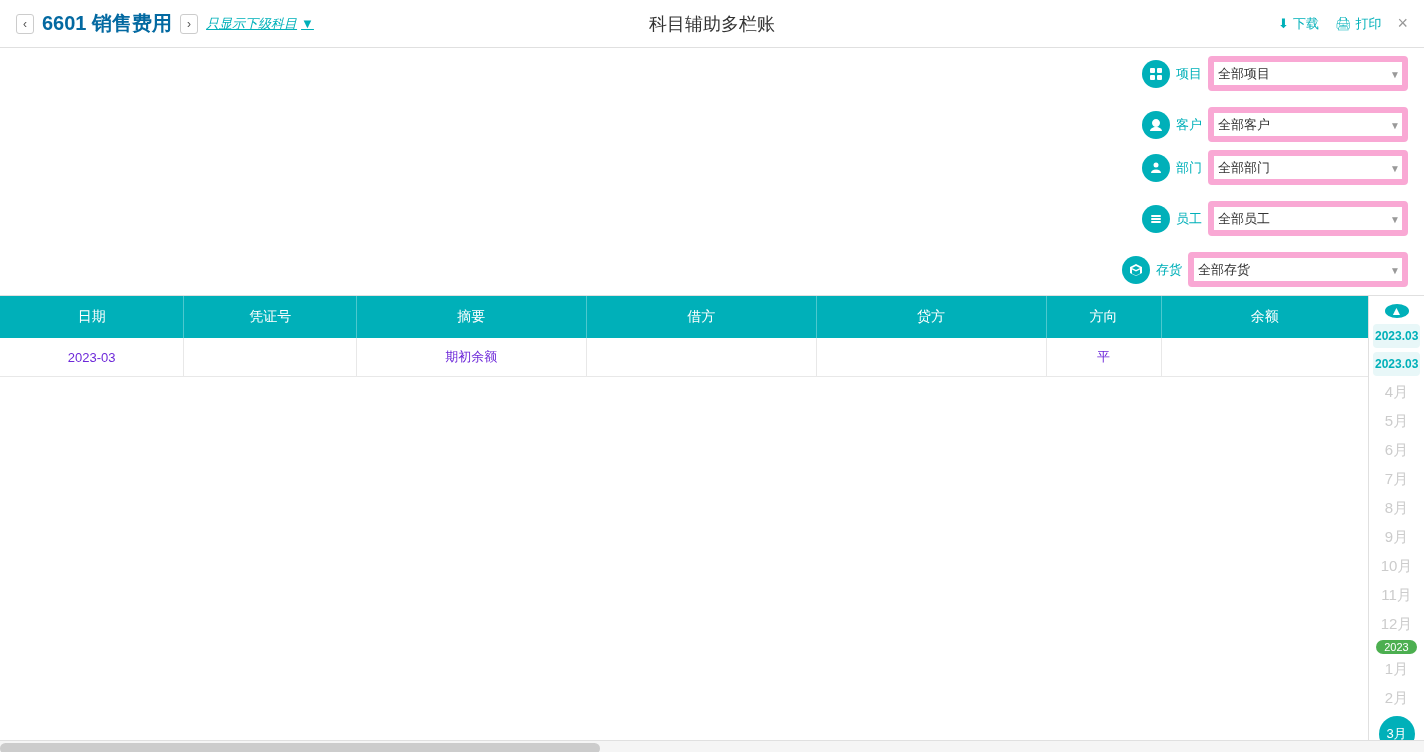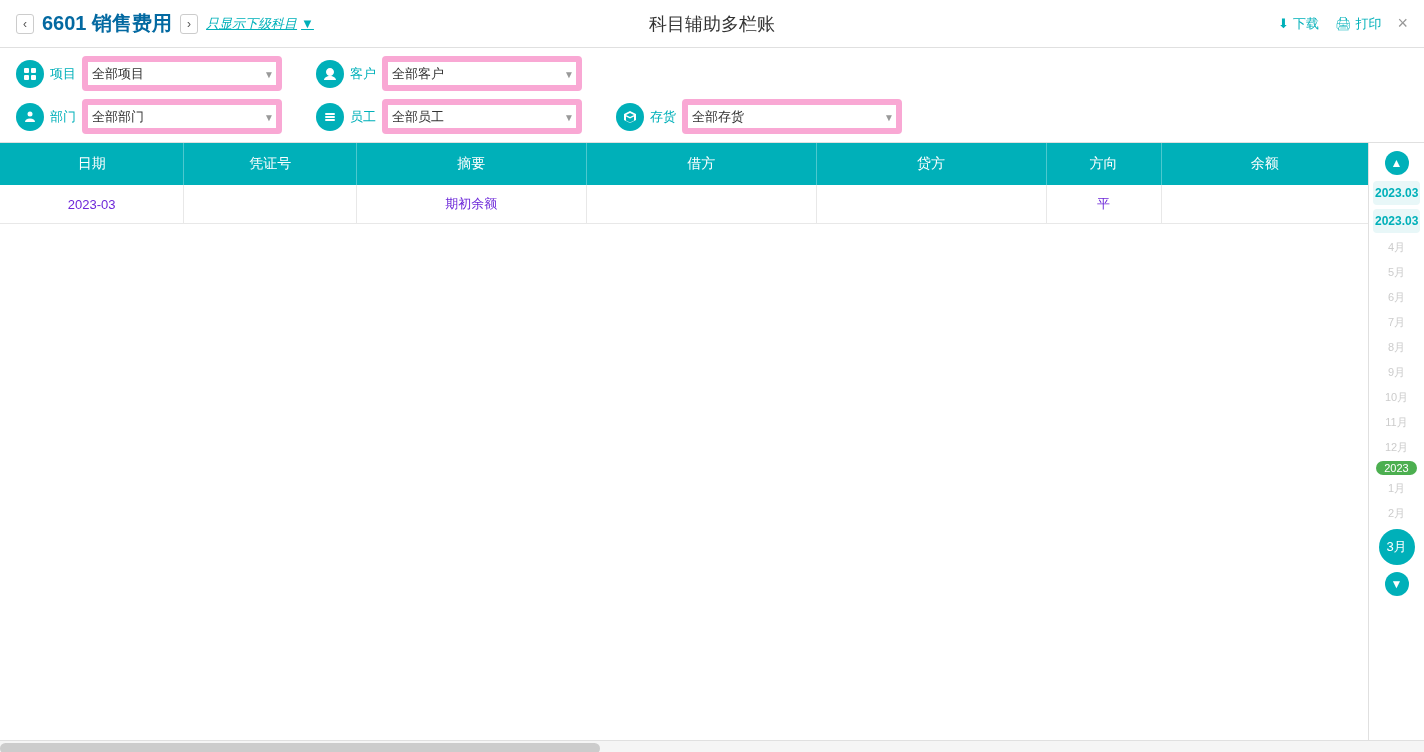--- a/index.html
+++ b/index.html
@@ -93,22 +93,23 @@
     .filter-area {
       padding: 8px 16px;
       display: flex;
       flex-direction: column;
       gap: 8px;
       border-bottom: 1px solid #e0e0e0;
       background: #fff;
     }
     .filter-row {
       display: flex;
-      align-items: flex-start;
-      gap: 34px;
+      align-items: flex-end;
+      gap: 16px;
+      flex-direction: column;
     }
     .filter-item {
       display: flex;
       align-items: center;
       gap: 6px;
     }
     .filter-icon {
       width: 28px;
       height: 28px;
       border-radius: 50%;
@@ -206,21 +207,21 @@
       flex-direction: column;
       align-items: center;
       overflow-y: auto;
       padding: 4px 0;
       position: relative;
     }
     .timeline-item {
       width: 100%;
       text-align: center;
       padding: 5px 2px;
-      font-size: 11px;
+      font-size: 15px;
       color: #ccc;
       cursor: pointer;
       position: relative;
     }
     .timeline-up-btn, .timeline-down-btn {
       width: 24px;
       height: 24px;
       border-radius: 50%;
       background: #00b0b9;
       border: none;

